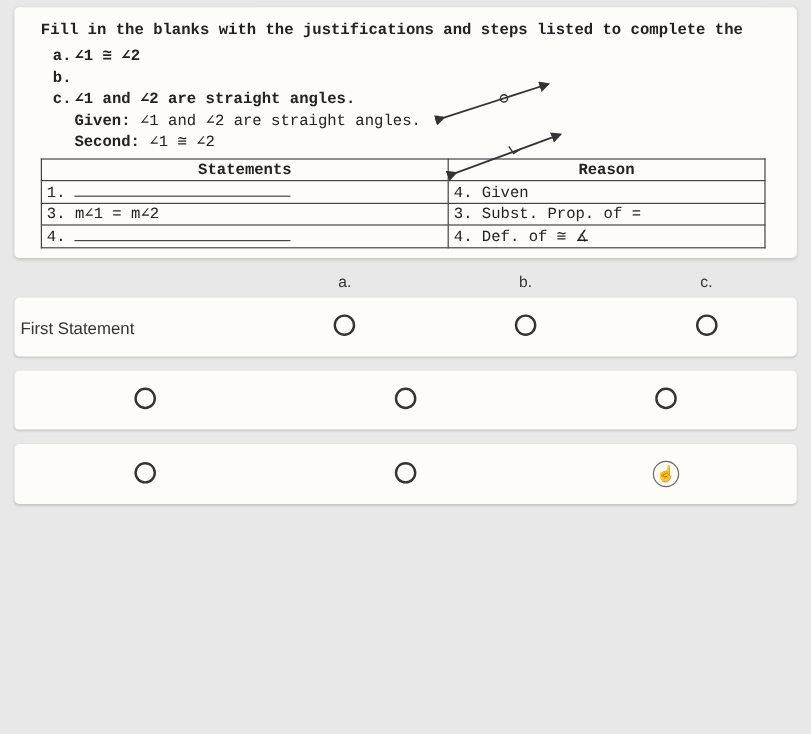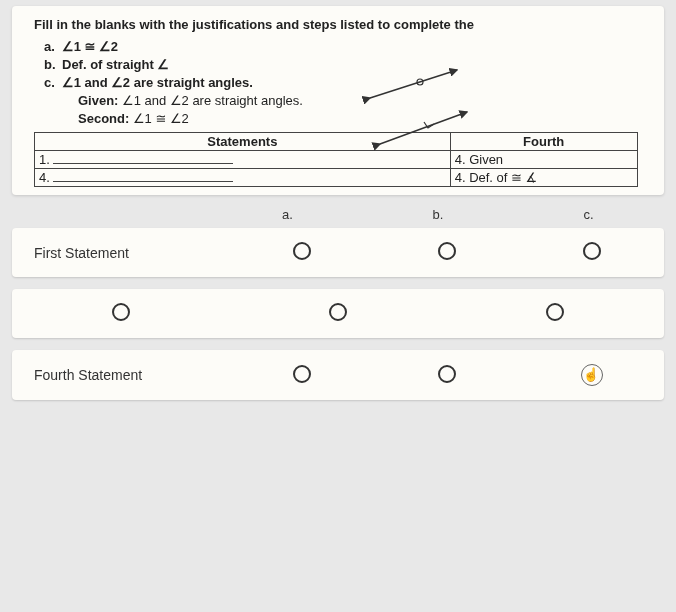--- a/index.html
+++ b/index.html
@@ -12,37 +12,38 @@
     font-size: 13px;
     color: #222;
   }
   .page {
     background: #fdfcf8;
     margin: 6px 12px;
     padding: 10px 14px 8px 22px;
     border-radius: 4px;
     box-shadow: 0 1px 3px rgba(0,0,0,0.15);
     position: relative;
+    font-family: Liberation Mono, monospace;
   }
   .header {
     font-weight: bold;
     line-height: 1.35;
     margin-bottom: 4px;
   }
   .options {
     font-weight: bold;
     line-height: 1.4;
     margin-left: 10px;
   }
   .options .row { display: flex; }
   .options .lbl { width: 18px; }
   .givenprove {
     font-weight: bold;
     line-height: 1.4;
-    margin-left: 44px;
+    margin-left: 28px;
   }
   .diagram {
     position: absolute;
     top: 58px;
     left: 350px;
   }
   table.proof {
     border-collapse: collapse;
     width: 98%;
     margin-top: 4px;
@@ -79,21 +80,20 @@
     border-radius: 4px;
     box-shadow: 0 1px 2px rgba(0,0,0,0.15);
     margin-bottom: 12px;
     padding: 14px 0;
   }
   .ans-row .label {
     flex: 0 0 200px;
     padding-left: 5px;
     font-size: 14px;
     color: #333;
-    margin-left: 17px;
   }
   .ans-row .col { flex: 1; text-align: center; }
   .radio {
     display: inline-block;
     width: 18px;
     height: 18px;
     border: 2px solid #333;
     border-radius: 50%;
   }
   .pick-icon {
@@ -117,21 +117,20 @@
     <div>Fill in the blanks with the justifications and steps listed to complete the</div>
   </div>
 
   <div class="options">
     <div class="row">
       <span class="lbl">a.</span>
       <span>∠1 ≅ ∠2</span>
     </div>
     <div class="row">
       <span class="lbl">b.</span>
-      <span>Def. of straight ∠</span>
     </div>
     <div class="row">
       <span class="lbl">c.</span>
       <span>∠1 and ∠2 are straight angles.</span>
     </div>
   </div>
 
   <div class="givenprove">
     <div>
       <span>Given:</span>
@@ -152,25 +151,29 @@
     <line x1="8" y1="34" x2="95" y2="6" stroke="#333" stroke-width="1.5" marker-end="url(#arr)" marker-start="url(#arr)"></line>
     <circle cx="58" cy="18" r="3" fill="none" stroke="#333" stroke-width="1.2"></circle>
     <line x1="18" y1="80" x2="105" y2="48" stroke="#333" stroke-width="1.5" marker-end="url(#arr)" marker-start="url(#arr)"></line>
     <path d="M62 58 l4 6 l6 -4" fill="none" stroke="#333" stroke-width="1.2"></path>
   </svg>
 
   <table class="proof">
     <tbody>
         <tr>
       <th>Statements</th>
-      <th>Fourth</th>
+      <th>Reason</th>
     </tr>
     <tr>
       <td><span>1.</span> <span class="blankline"></span></td>
       <td>4. Given</td>
+    </tr>
+    <tr>
+      <td>3. m∠1 = m∠2</td>
+      <td>3. Subst. Prop. of =</td>
     </tr>
     <tr>
       <td><span>4.</span> <span class="blankline"></span></td>
       <td>4. Def. of ≅ ∡</td>
     </tr>
   </tbody>
     </table>
 </div>
 
 <div class="answers">
@@ -188,18 +191,17 @@
     <div class="col"><span class="radio"></span></div>
   </div>
 
   <div class="ans-row">
     <div class="col"><span class="radio"></span></div>
     <div class="col"><span class="radio"></span></div>
     <div class="col"><span class="radio"></span></div>
   </div>
 
   <div class="ans-row">
-    <div class="label">Fourth Statement</div>
     <div class="col"><span class="radio"></span></div>
     <div class="col"><span class="radio"></span></div>
     <div class="col"><span class="pick-icon">☝</span></div>
   </div>
 </div>
 
 </body></html>

